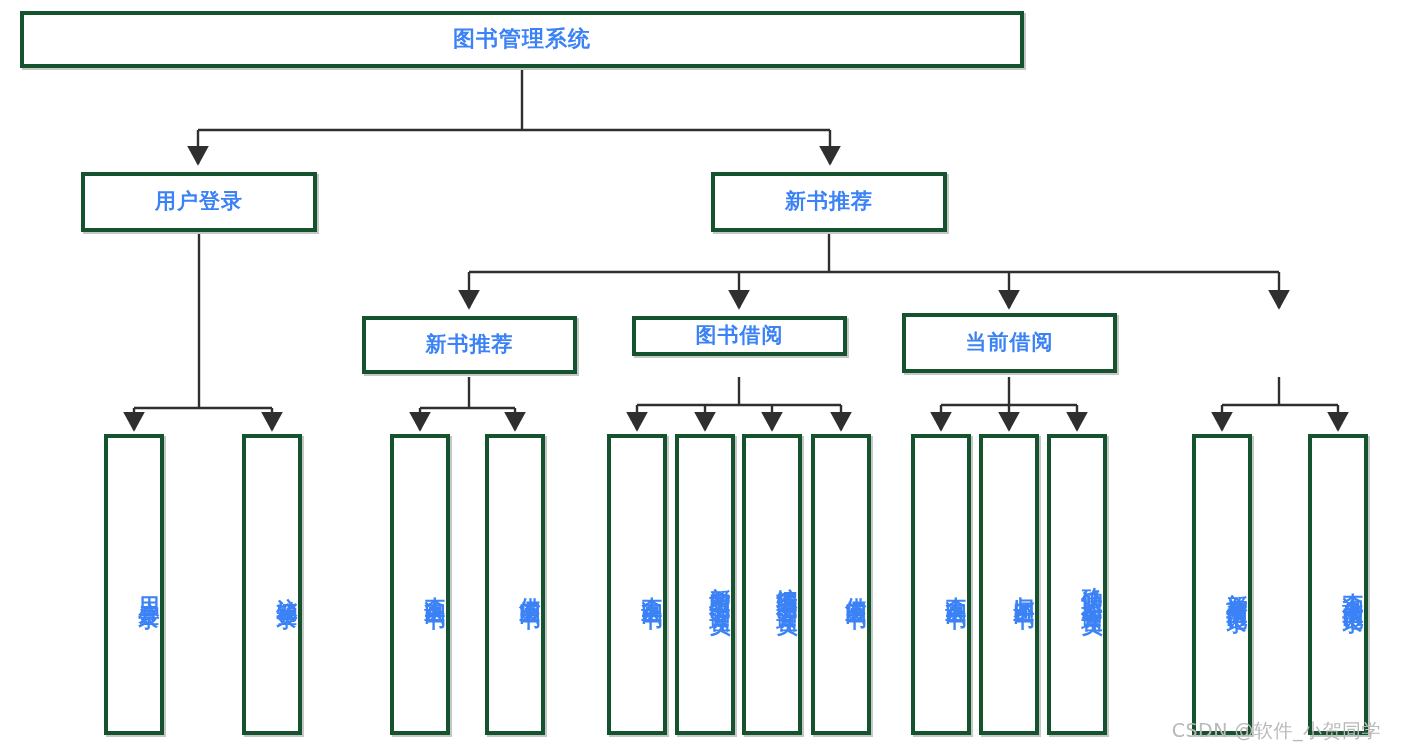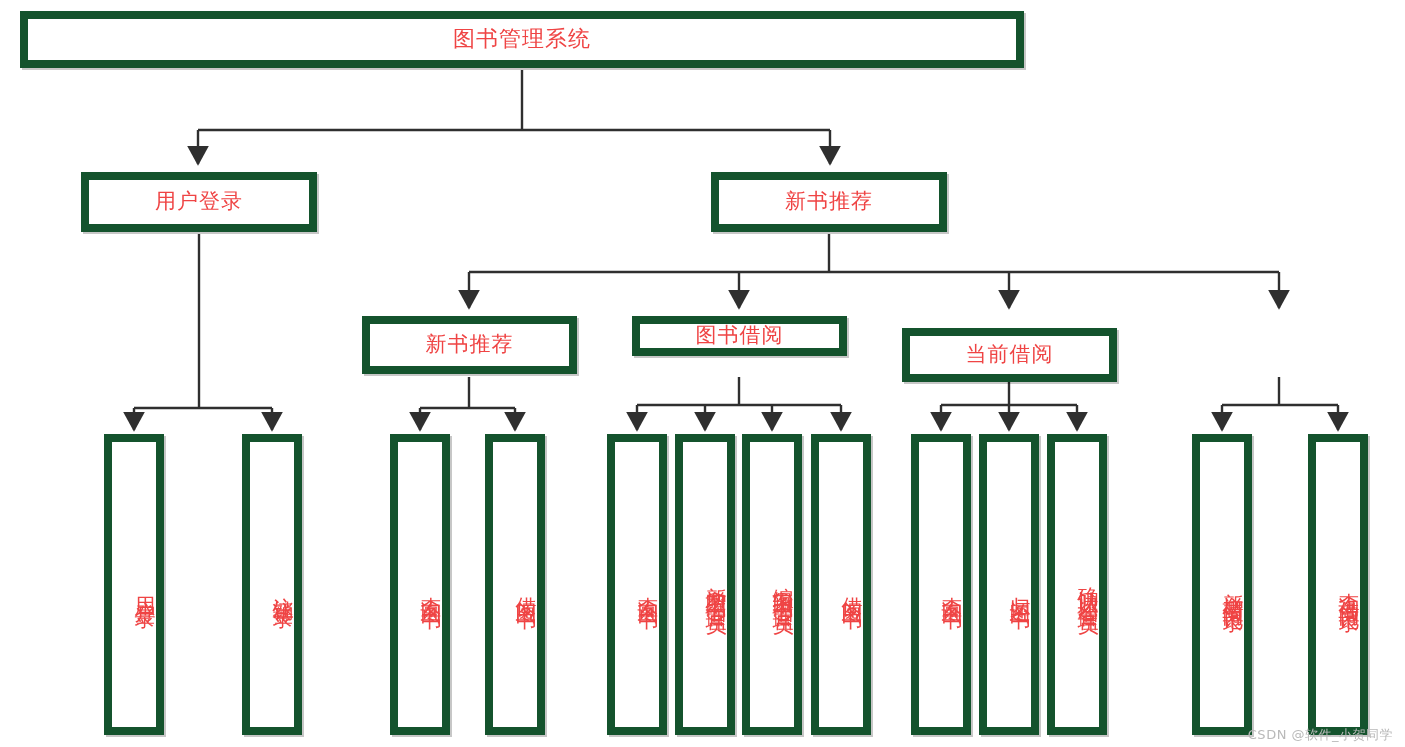--- a/index.html
+++ b/index.html
@@ -23,27 +23,28 @@
     left: 0;
     top: 0;
     width: 1405px;
     height: 747px;
     pointer-events: none;
   }
   .node {
     position: absolute;
     box-sizing: border-box;
     background: #ffffff;
-    border: 8px solid #14532d;
+    border: 4px solid #14532d;
     box-shadow: 2px 2px 0 rgba(0,0,0,0.22);
     display: flex;
     align-items: center;
     justify-content: center;
-    color: #ef4444;
+    color: #3b82f6;
     z-index: 2;
+    font-weight: bold;
   }
   .node.horiz {
     font-size: 21px;
     letter-spacing: 1px;
     line-height: 1.2;
     white-space: nowrap;
   }
   .node.vert {
     font-size: 21px;
     writing-mode: vertical-rl;
@@ -57,23 +58,23 @@
   .node.vert .label {
     writing-mode: vertical-rl;
     text-orientation: upright;
     white-space: nowrap;
   }
   .node.root {
     font-size: 22px;
   }
   .watermark {
     position: absolute;
-    right: 12px;
+    right: 24px;
     bottom: 3px;
-    font-size: 13px;
+    font-size: 19px;
     color: #b9b9b9;
     letter-spacing: 0.5px;
     white-space: nowrap;
     z-index: 5;
   }
 </style>
 </head>
 <body>
 
 <div id="canvas">
@@ -138,21 +139,21 @@
   <div class="node horiz" style="left:711px; top:172px; width:236px; height:60px;">
     <span class="label">新书推荐</span>
   </div>
 
   <div class="node horiz" style="left:362px; top:316px; width:215px; height:58px;">
     <span class="label">新书推荐</span>
   </div>
   <div class="node horiz" style="left:632px; top:316px; width:215px; height:40px;">
     <span class="label">图书借阅</span>
   </div>
-  <div class="node horiz" style="left:902px; top:328px; width:215px; height:54px;">
+  <div class="node horiz" style="left:902px; top:313px; width:215px; height:60px;">
     <span class="label">当前借阅</span>
   </div>
 
   <div class="node vert" style="left:104px; top:434px; width:60px; height:301px;">
     <span class="label">用户登录</span>
   </div>
   <div class="node vert" style="left:242px; top:434px; width:60px; height:301px;">
     <span class="label">注销登录</span>
   </div>
 

